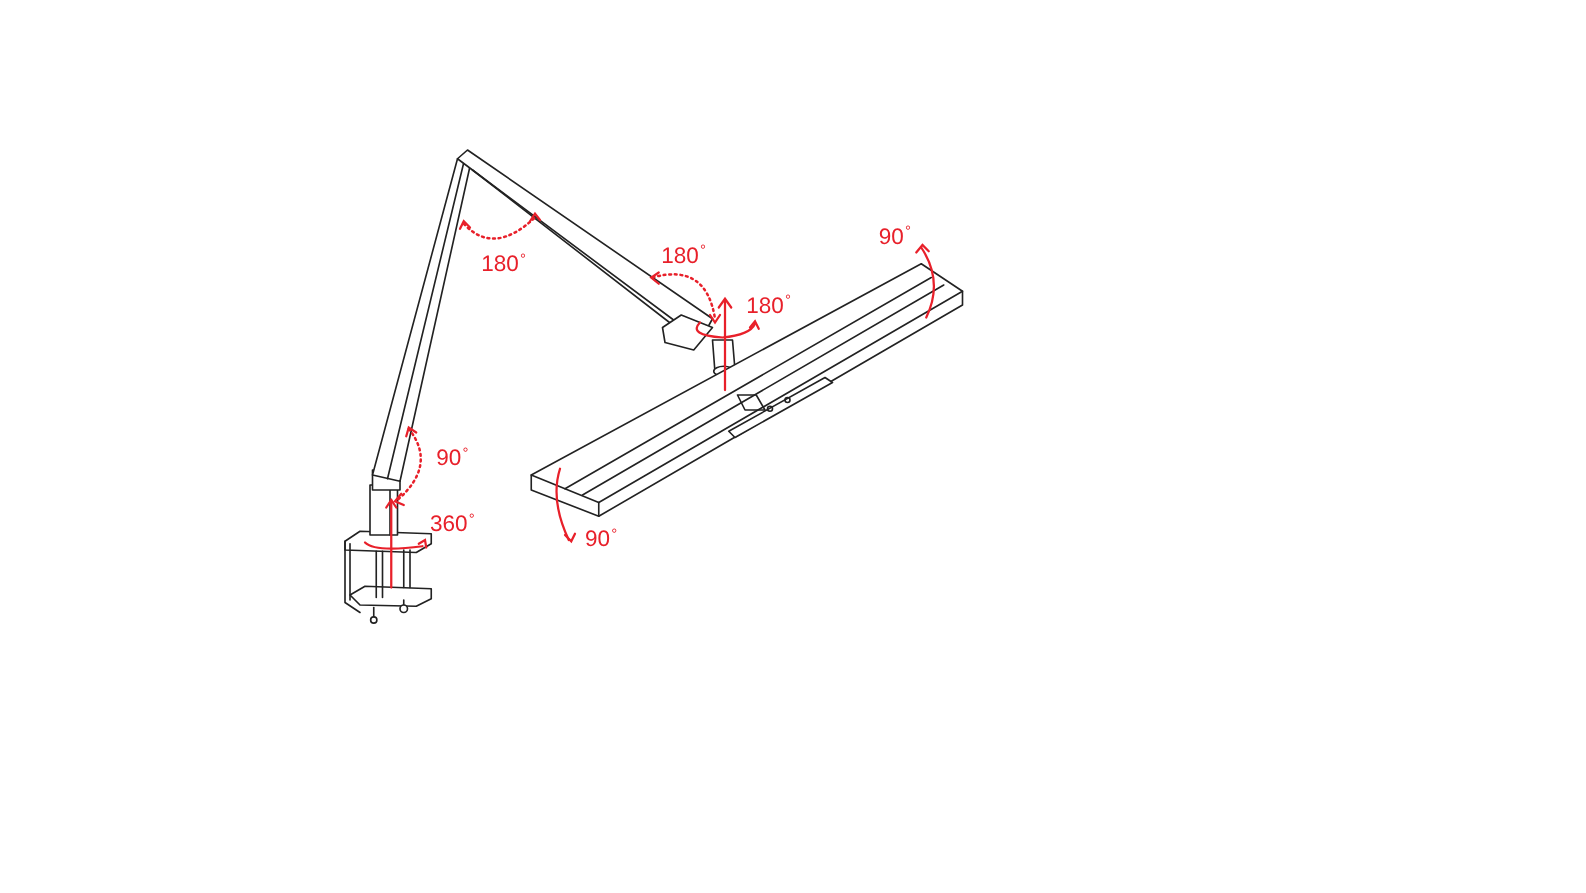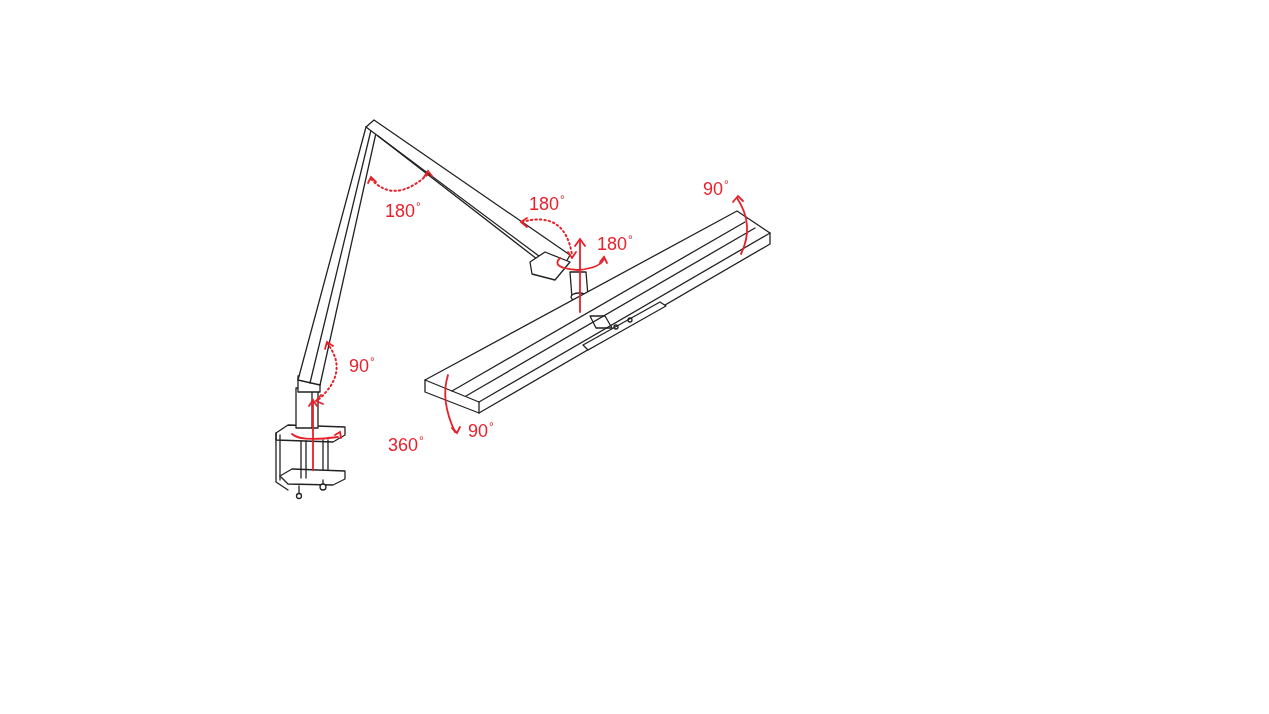--- a/index.html
+++ b/index.html
@@ -103,18 +103,18 @@
 </div>
 <div class="lbl" style="left:597px;top:235px;">
   <span>180</span><span class="deg">°</span>
 </div>
 <div class="lbl" style="left:703px;top:180px;">
   <span>90</span><span class="deg">°</span>
 </div>
 <div class="lbl" style="left:349px;top:357px;">
   <span>90</span><span class="deg">°</span>
 </div>
-<div class="lbl" style="left:344px;top:436px;margin-left:44px;">
+<div class="lbl" style="left:344px;top:410px;">
   <span>360</span><span class="deg">°</span>
 </div>
 <div class="lbl" style="left:468px;top:422px;">
   <span>90</span><span class="deg">°</span>
 </div>
 
 </body></html>

